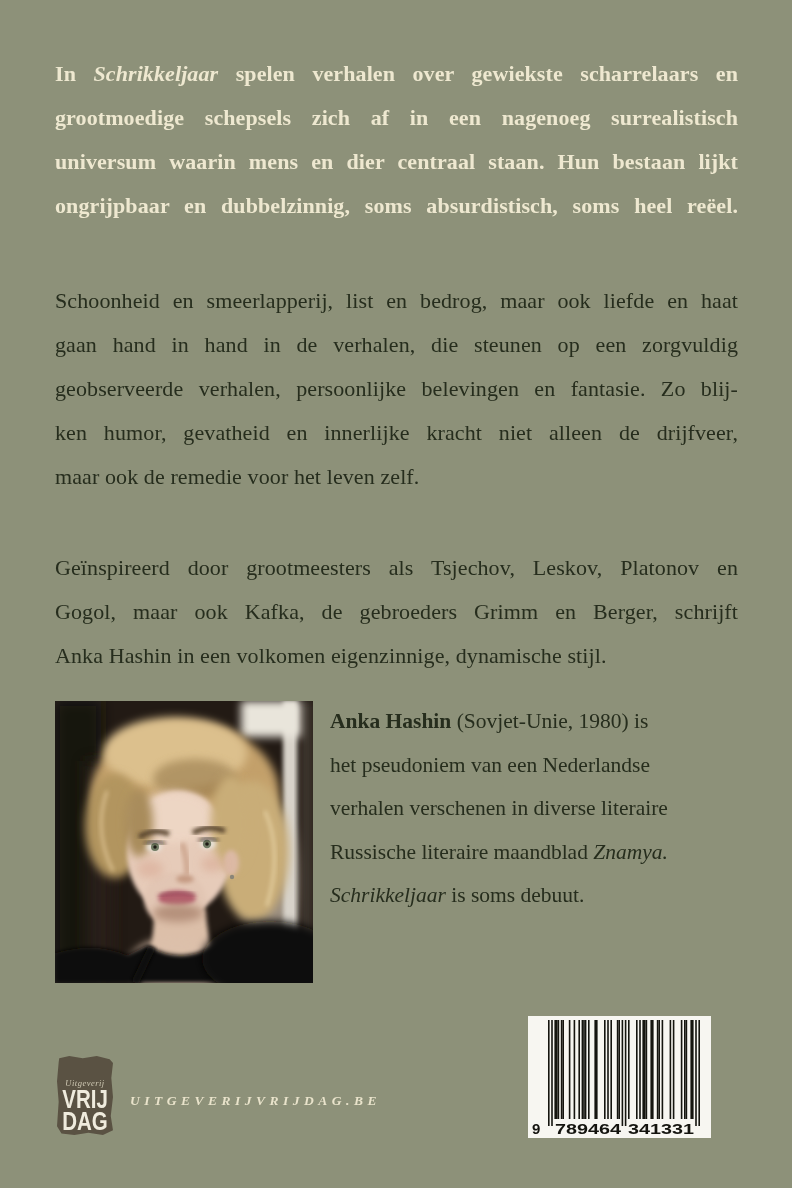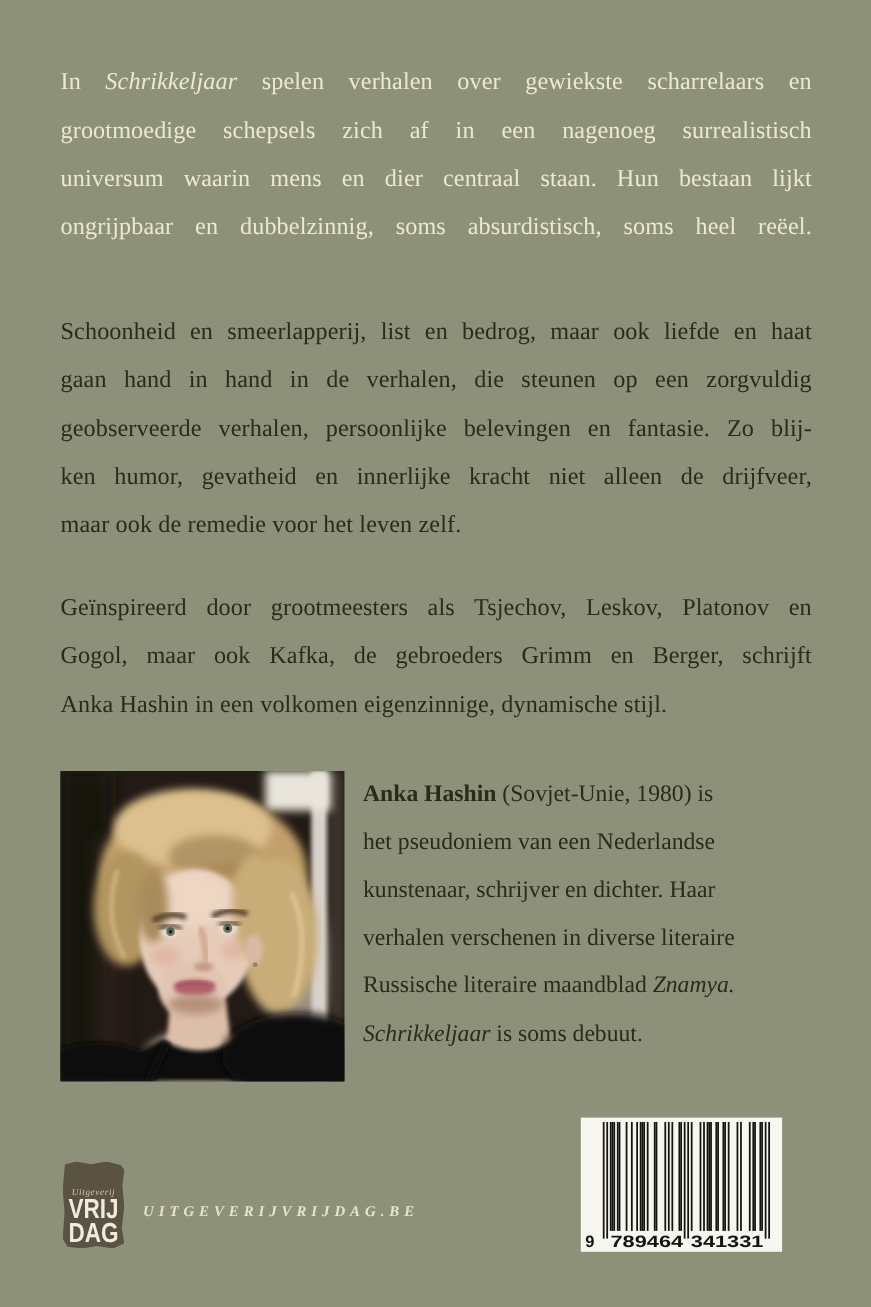--- a/index.html
+++ b/index.html
@@ -11,23 +11,23 @@
   .blurb-para{
     position:absolute; left:55px; width:683px;
     font-size:22px; line-height:44px; letter-spacing:.1px;
   }
   .tone-cream{color:#eee8d0;}
   .tone-dark{color:#262d1d;}
   .line{white-space:normal;}
   .line.jl{text-align:justify; text-align-last:justify;}
   .it{font-style:italic;}
   .bd{font-weight:bold;}
-  .p1{top:52px;}
+  .p1{top:52px;font-weight:bold;}
   .p2{top:279px;}
-  .p3{top:530px;}
+  .p3{top:546px;}
   .author-photo{
     position:absolute; left:55px; top:701px; width:258px; height:282px;
     display:block; background:#1f1812;
   }
   .author-bio{
     position:absolute; left:330px; top:700px; width:414px;
     font-size:21.5px; line-height:43.5px; color:#262d1d;
   }
   .pub-logo{
     position:absolute; left:57px; top:1056px; width:56px; height:79px;
@@ -132,21 +132,20 @@
     <ellipse cx="122" cy="264" rx="48" ry="28" fill="#dcc0aa" filter="url(#b4)"></ellipse>
     <path d="M0,282 L0,252 Q40,240 72,254 L92,244 Q122,262 152,248 Q205,232 258,250 L258,282 Z" fill="#0b0907" filter="url(#b2)"></path>
     <ellipse cx="215" cy="258" rx="68" ry="38" fill="#0b0907" filter="url(#b4)"></ellipse>
     <path d="M97,246 L80,282" stroke="#0b0907" stroke-width="8" filter="url(#b2)"></path>
     <circle cx="177" cy="176" r="2.2" fill="#8a8578"></circle>
   </svg>
 
   <div class="author-bio">
       <div class="line"><span class="bd">Anka Hashin</span><span> (Sovjet-Unie, 1980) is</span></div>
       <div class="line"><span>het pseudoniem van een Nederlandse</span></div>
-      <div class="line"><span>kunstenaar, schrijver en dichter. Haar</span></div>
       <div class="line"><span>verhalen verschenen in diverse literaire</span></div>
       <div class="line"><span>Russische literaire maandblad </span><span class="it">Znamya.</span></div>
       <div class="line"><span class="it">Schrikkeljaar</span><span> is soms debuut.</span></div>
     </div>
 
   <div class="pub-logo">
     <span class="script">Uitgeverij</span>
     <span class="big">VRIJ</span>
     <span class="big">DAG</span>
   </div>

